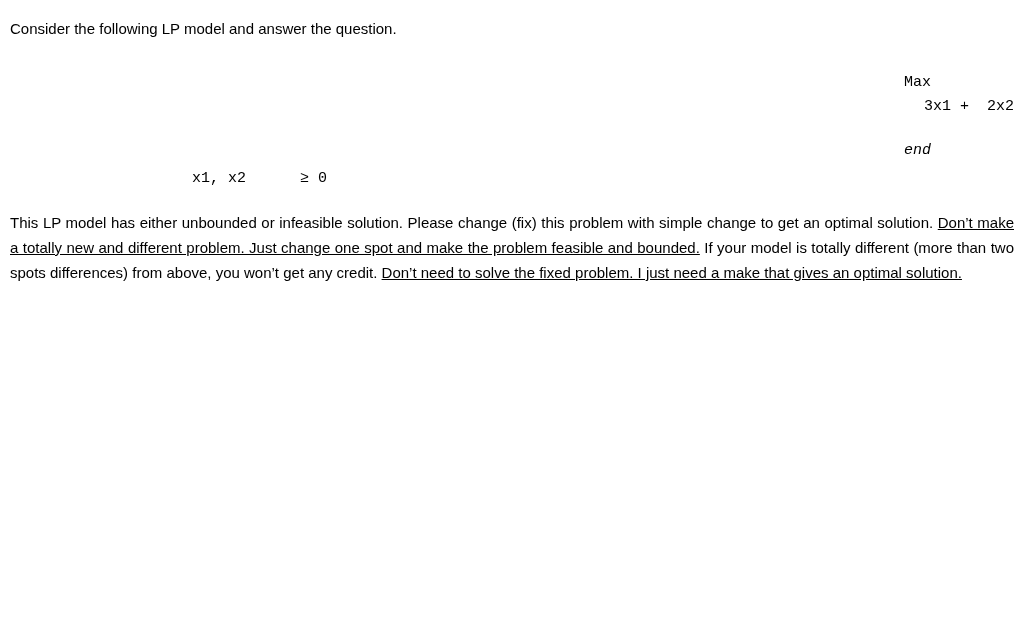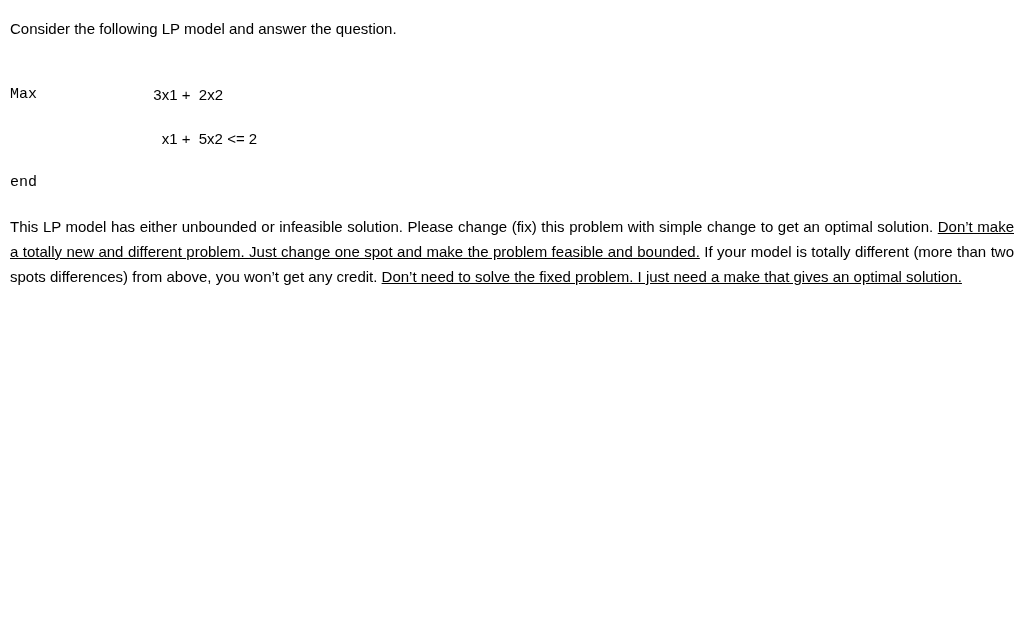--- a/index.html
+++ b/index.html
@@ -13,61 +13,63 @@
       font-family: Arial, sans-serif;
       font-size: 15px;
       color: #000000;
       width: 1024px;
       min-height: 621px;
       padding: 20px 10px 20px 10px;
     }
 
     .intro-text {
       font-size: 15px;
-      margin-bottom: 46px;
+      margin-bottom: 34px;
     }
 
     .lp-model {
       font-family: 'Courier New', Courier, monospace;
       font-size: 15px;
       line-height: 1.6;
       margin-bottom: 20px;
     }
 
     .lp-row {
       display: flex;
       align-items: flex-end;
       margin-bottom: 4px;
+      flex-direction: column;
     }
 
     .lp-keyword {
       min-width: 110px;
       font-family: 'Courier New', Courier, monospace;
     }
 
     .lp-expr {
-      font-family: Liberation Sans, sans-serif;
+      font-family: Liberation Mono, monospace;
       white-space: pre;
     }
 
     .lp-objective {
       margin-bottom: 20px;
     }
 
     .lp-st-label {
       margin-bottom: 16px;
     }
 
     .lp-constraint {
       margin-bottom: 18px;
       padding-left: 110px;
     }
 
     .lp-end {
       margin-bottom: 4px;
+      font-style: italic;
     }
 
     .lp-nonnegativity {
       padding-left: 110px;
       margin-bottom: 20px;
     }
 
     .description-text {
       font-size: 15px;
       line-height: 1.65;
@@ -85,28 +87,28 @@
 
 <div class="lp-model">
 
   <div class="lp-row lp-objective">
     <span class="lp-keyword">Max</span>
     <span class="lp-expr">        3x1 +  2x2</span>
   </div>
 
 
 
-  <div class="lp-constraint">
-    <span class="lp-expr">          x1 +  5x2 &lt;= 2</span>
-  </div>
 
   <div class="lp-row lp-end">
     <span class="lp-keyword">end</span>
   </div>
 
+  <div class="lp-nonnegativity">
+    <span class="lp-expr">        x1, x2      ≥ 0</span>
+  </div>
 
 </div>
 
 <p class="description-text">
   <span>This LP model has either unbounded or infeasible solution. Please change (fix) this problem with simple change to get an optimal solution.</span>
   <span> </span>
   <span class="underline-bold">Don’t make a totally new and different problem. Just change one spot and make the problem feasible and bounded.</span>
   <span> </span>
   <span>If your model is totally different (more than two spots differences) from above, you won’t get any credit.</span>
   <span> </span>

